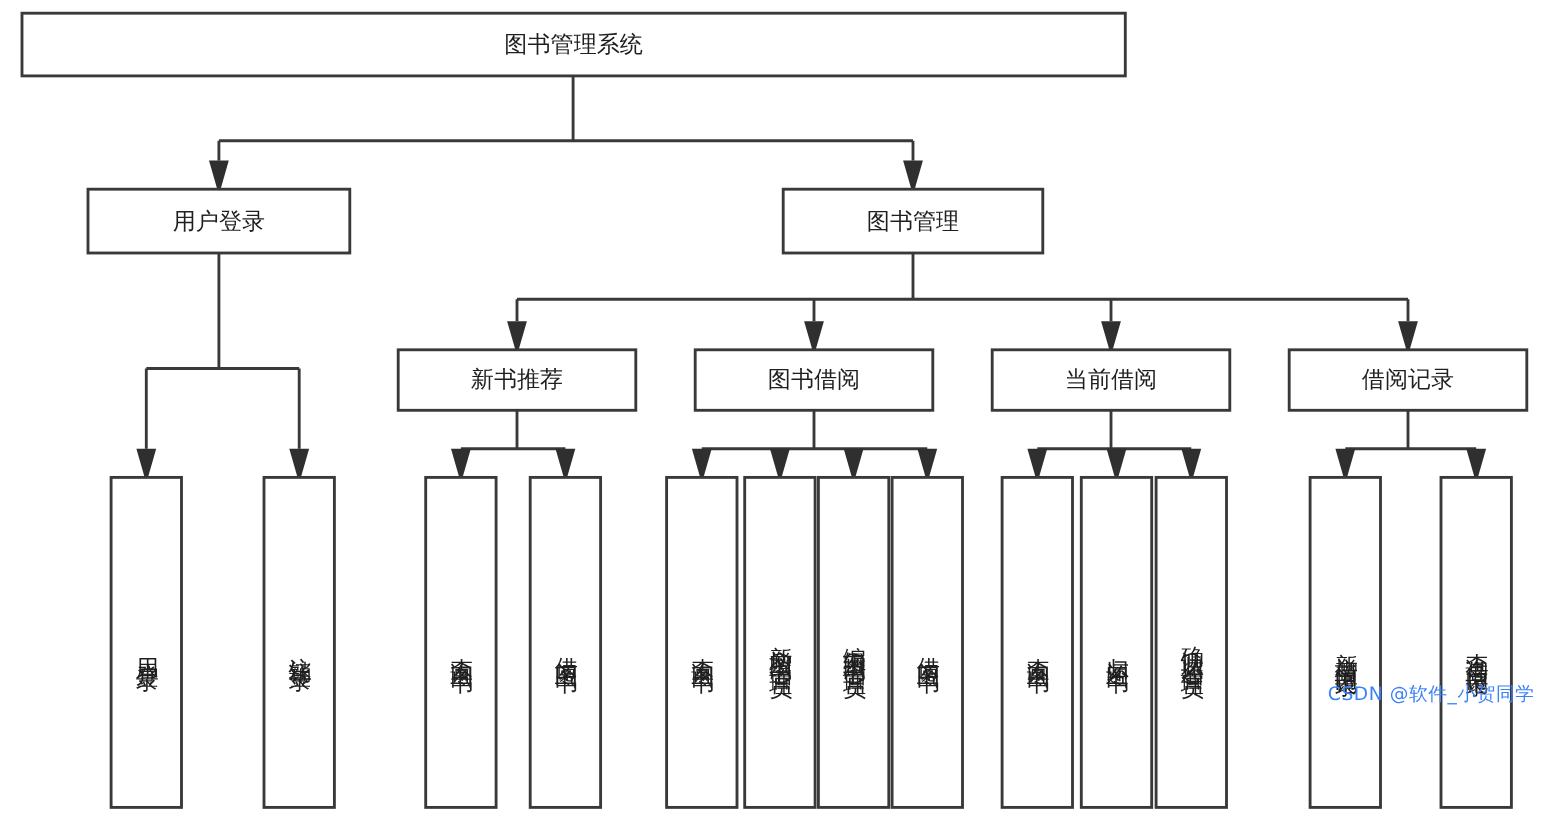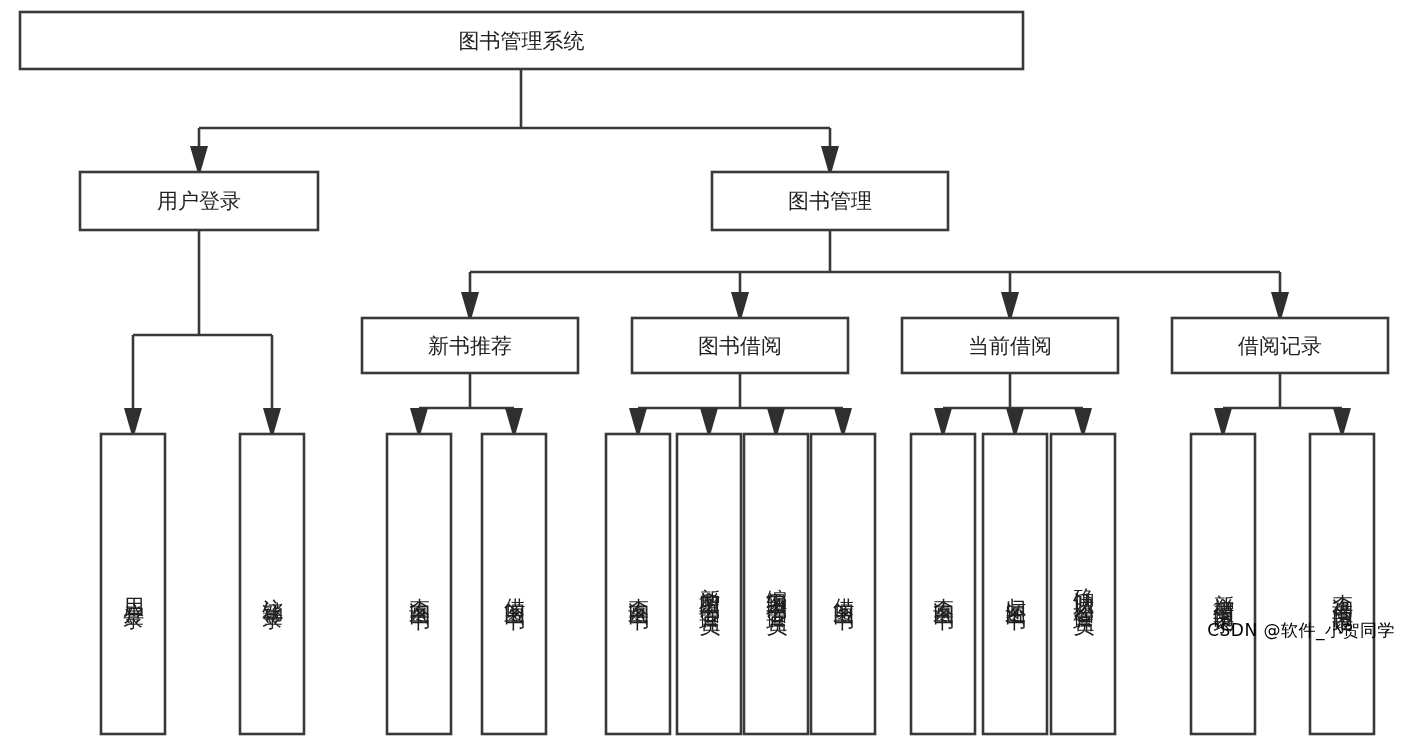--- a/index.html
+++ b/index.html
@@ -66,21 +66,21 @@
     letter-spacing: 4px;
     color: #1f1f1f;
     white-space: nowrap;
   }
   .watermark {
     position: absolute;
     right: 10px;
     bottom: 6px;
     font-family: "DejaVu Sans", "Liberation Sans", sans-serif;
     font-size: 17px;
-    color: #000000;
+    color: #3b82f6;
     letter-spacing: 0.5px;
     white-space: nowrap;
   }
 </style>
 </head>
 <body>
 
 <div id="diagram-root">
 
   <svg class="diagram-canvas" viewBox="0 0 1405 747">

